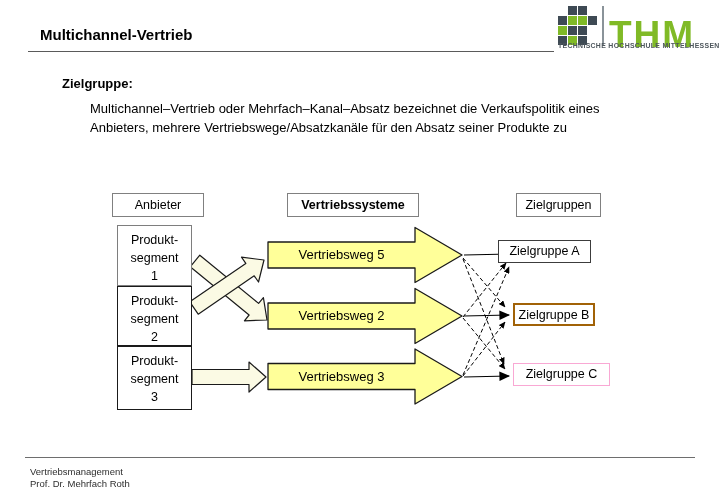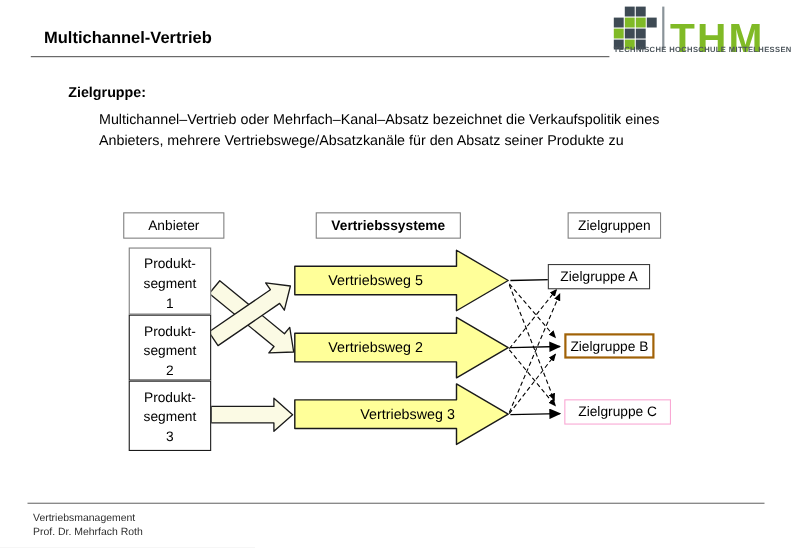--- a/index.html
+++ b/index.html
@@ -37,21 +37,21 @@
   .pbox-3{top:345.5px;height:64px;border:1.3px solid #1a1a1a;}
   .pnum{margin-top:0px;}
 
   .tbox{height:23px;line-height:21px;}
   .tbox-a{left:498px;top:240px;width:93px;border:1px solid #3c3c3c;}
   .tbox-b{left:513px;top:303px;width:82px;border:2px solid #a16207;}
   .tbox-c{left:513px;top:363px;width:97px;border:1px solid #f9a8d4;}
 
   .chan-label{left:268px;width:147px;height:18px;line-height:18px;
     text-align:center;font-size:13px;}
-  .chan-1{top:246px;} .chan-2{top:307px;} .chan-3{top:368px;margin-left:29px;}
+  .chan-1{top:246px;} .chan-2{top:307px;} .chan-3{top:368px;}
 
   .diagram-svg{position:absolute;left:0;top:0;width:720px;height:498px;}
 </style>
 </head>
 <body>
 
 <div class="slide">
 
   <div class="abs title">Multichannel-Vertrieb</div>
   <div class="abs rule title-rule"></div>

